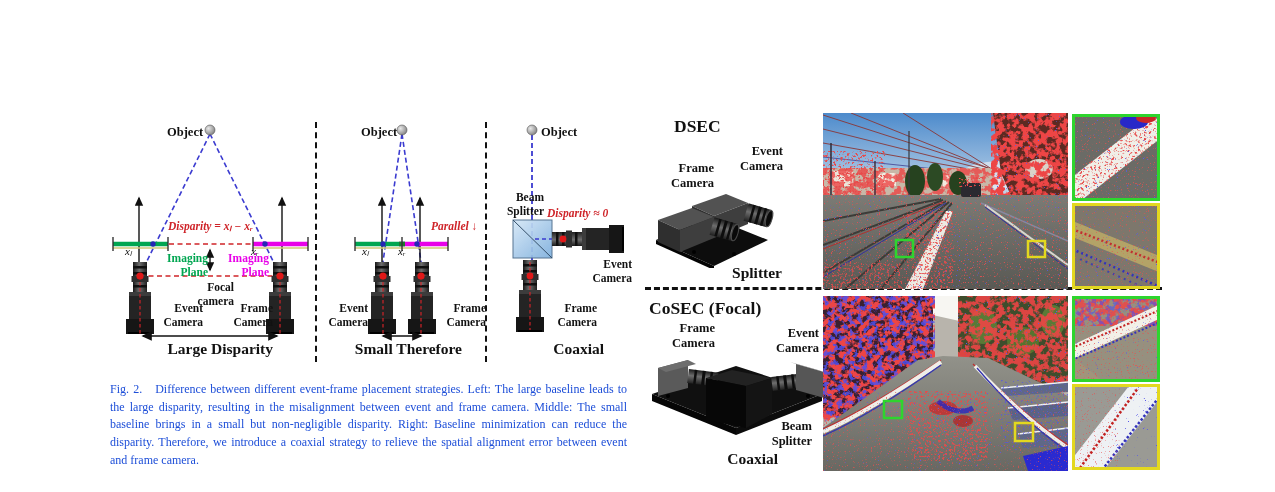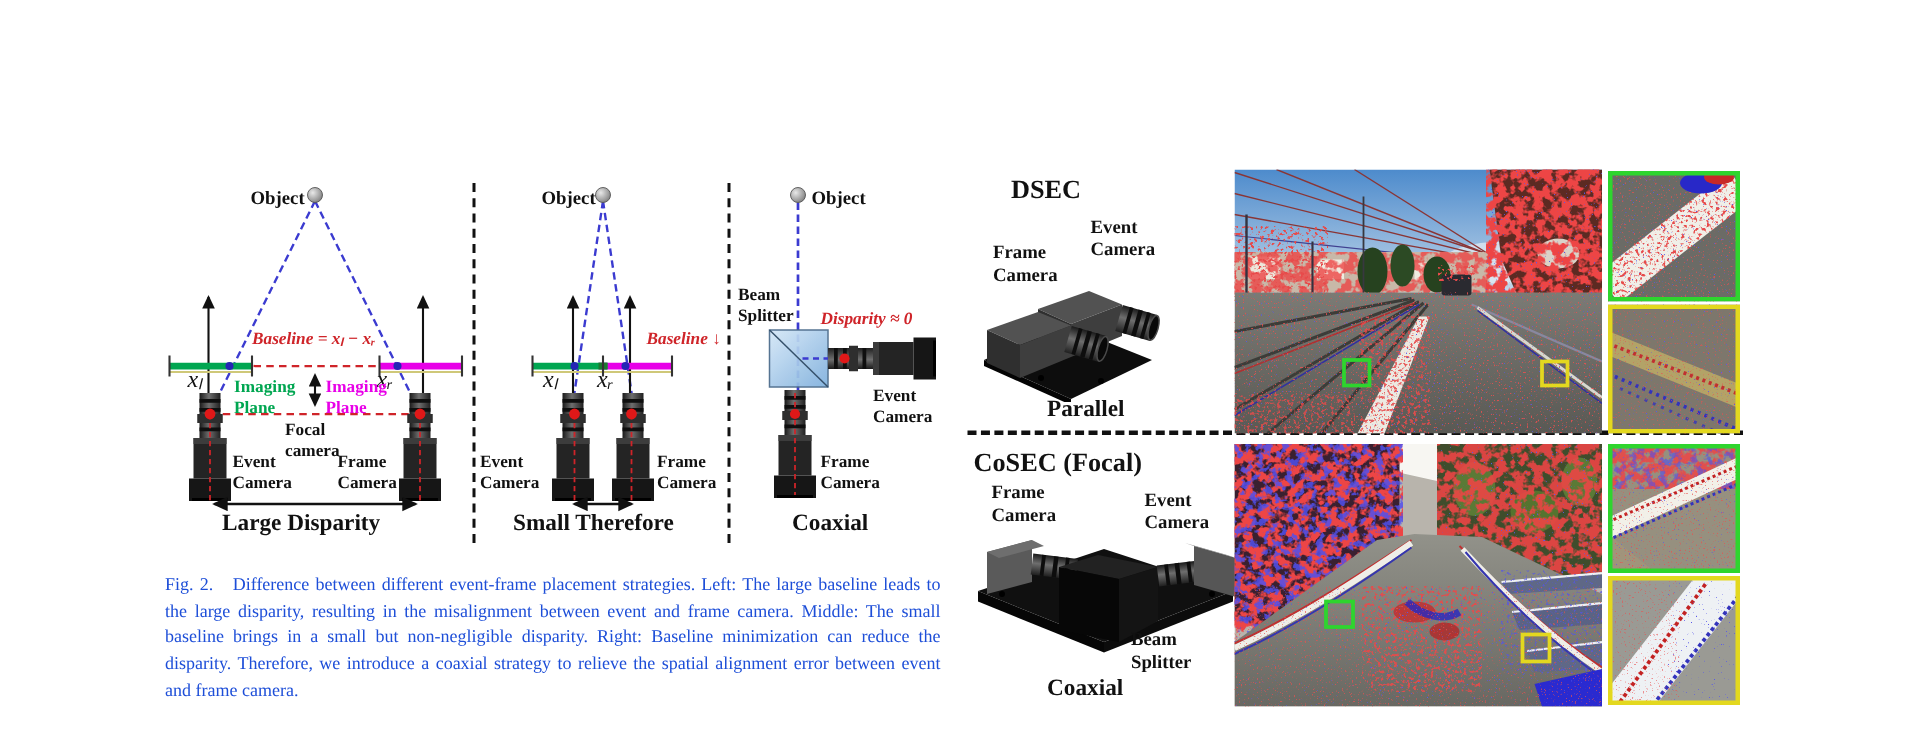--- a/index.html
+++ b/index.html
@@ -1,30 +1,30 @@
 <!DOCTYPE html>
 <html><head>
 <meta charset="utf-8">
 <style>
   html,body{margin:0;padding:0;background:#fff;}
   #screen{position:relative;width:1275px;height:492px;background:#fff;overflow:hidden;
           font-family:"Liberation Serif",serif;color:#111;}
   .abs{position:absolute;}
   .lbl{position:absolute;font-family:"Liberation Serif",serif;font-weight:bold;color:#111;
-       text-align:left;line-height:1.18;}
+       text-align:right;line-height:1.18;}
   .s11{font-size:11.5px;}
   .s12{font-size:12.5px;}
   .t15{font-size:15.5px;}
   .t17{font-size:17.5px;}
   .left{text-align:left;}
   .it{font-style:italic;}
   .red{color:#cf2429;}
   .green{color:#00a651;}
   .mag{color:#e800e8;}
-  .math{font-weight:normal;font-style:italic;font-size:16px;}
+  .math{font-weight:normal;font-style:italic;font-size:11px;}
   .vdash{position:absolute;width:0;border-left:2.6px dashed #111;}
   .hdash{position:absolute;height:0;border-top:3px dashed #111;}
   #caption{position:absolute;left:110px;top:381px;width:517px;
            font-size:12px;line-height:17.7px;text-align:justify;color:#1d4ed8;}
   .cap-tag{margin-right:13px;}
   svg{display:block;}
 </style>
 </head>
 <body>
 
@@ -125,21 +125,21 @@
     <line x1="30" y1="158" x2="30" y2="216" stroke="#cf2429" stroke-width="1.2" stroke-dasharray="3.5 2.5"></line>
     <line x1="170" y1="158" x2="170" y2="216" stroke="#cf2429" stroke-width="1.2" stroke-dasharray="3.5 2.5"></line>
     <circle cx="43" cy="126" r="2.7" fill="#2525b5"></circle>
     <circle cx="155" cy="126" r="2.7" fill="#2525b5"></circle>
     <circle cx="30" cy="158" r="3.6" fill="#e01818"></circle>
     <circle cx="170" cy="158" r="3.6" fill="#e01818"></circle>
     <circle cx="100" cy="12" r="5" fill="url(#gSph)" stroke="#555" stroke-width="0.6"></circle>
     <line x1="33" y1="218" x2="167" y2="218" stroke="#111" stroke-width="1.6" marker-start="url(#mA)" marker-end="url(#mA)"></line>
   </svg>
   <div class="lbl s12 left" style="left:167px;top:125px">Object</div>
-  <div class="lbl s11 it red left" style="left:168px;top:220px">Baseline = xₗ − xᵣ</div>
+  <div class="lbl s11 it red left" style="left:168px;top:220px">Disparity = xₗ − xᵣ</div>
   <div class="lbl math" style="left:125px;top:245px">xₗ</div>
   <div class="lbl math" style="left:251px;top:245px">xᵣ</div>
   <div class="lbl s11 green" style="left:156px;top:252px;width:52px">Imaging Plane</div>
   <div class="lbl s11 mag" style="left:217px;top:252px;width:52px">Imaging Plane</div>
   <div class="lbl s11" style="left:190px;top:281px;width:44px">Focal camera</div>
   <div class="lbl s11" style="left:155px;top:302px;width:48px">Event Camera</div>
   <div class="lbl s11" style="left:225px;top:302px;width:48px">Frame Camera</div>
   <div class="lbl t15" style="left:148px;top:340px;width:125px">Large Disparity</div>
 
   <div class="vdash" style="left:315px;top:122px;height:240px"></div>
@@ -161,21 +161,21 @@
     <line x1="63" y1="158" x2="63" y2="216" stroke="#cf2429" stroke-width="1.2" stroke-dasharray="3.5 2.5"></line>
     <line x1="101" y1="158" x2="101" y2="216" stroke="#cf2429" stroke-width="1.2" stroke-dasharray="3.5 2.5"></line>
     <circle cx="63" cy="126" r="2.7" fill="#2525b5"></circle>
     <circle cx="97" cy="126" r="2.7" fill="#2525b5"></circle>
     <circle cx="63" cy="158" r="3.6" fill="#e01818"></circle>
     <circle cx="101" cy="158" r="3.6" fill="#e01818"></circle>
     <circle cx="82" cy="12" r="5" fill="url(#gSph)" stroke="#555" stroke-width="0.6"></circle>
     <line x1="63" y1="218" x2="101" y2="218" stroke="#111" stroke-width="1.6" marker-start="url(#mA)" marker-end="url(#mA)"></line>
   </svg>
   <div class="lbl s12 left" style="left:361px;top:125px">Object</div>
-  <div class="lbl s11 it red left" style="left:431px;top:220px">Baseline ↓</div>
+  <div class="lbl s11 it red left" style="left:431px;top:220px">Parallel ↓</div>
   <div class="lbl math" style="left:362px;top:245px">xₗ</div>
   <div class="lbl math" style="left:398px;top:245px">xᵣ</div>
   <div class="lbl s11" style="left:320px;top:302px;width:48px">Event Camera</div>
   <div class="lbl s11" style="left:438px;top:302px;width:48px">Frame Camera</div>
   <div class="lbl t15" style="left:342px;top:340px;width:120px">Small Therefore</div>
 
   <div class="vdash" style="left:485px;top:122px;height:240px"></div>
 
   <svg class="abs" style="left:488px;top:118px" width="145" height="245" viewBox="0 0 145 245">
     <line x1="44" y1="17" x2="44" y2="160" stroke="#3b3bd0" stroke-width="1.8" stroke-dasharray="5 3"></line>
@@ -219,21 +219,21 @@
       </g>
     </defs>
     <polygon points="6,60 58,36 118,60 64,86" fill="#0d0d0d"></polygon>
     <polygon points="6,60 64,86 64,90 6,64" fill="#040404"></polygon>
     <circle cx="22" cy="62" r="2" fill="#000"></circle>
     <circle cx="44" cy="72" r="2" fill="#000"></circle>
     <circle cx="84" cy="74" r="2" fill="#000"></circle>
     <use href="#dCam" transform="translate(42,12)"></use>
     <use href="#dCam" transform="translate(8,26)"></use>
   </svg>
-  <div class="lbl t15" style="left:698px;top:264px;width:84px">Parallel</div>
+  <div class="lbl t15" style="left:698px;top:264px;width:84px">Splitter</div>
 
   <div class="hdash" style="left:645px;top:287px;width:517px"></div>
 
   <div class="lbl t17 left" style="left:649px;top:298px">CoSEC (Focal)</div>
   <div class="lbl s12" style="left:661px;top:321px;width:54px">Frame Camera</div>
   <div class="lbl s12" style="left:763px;top:326px;width:56px">Event Camera</div>
   <svg class="abs" style="left:648px;top:338px" width="178" height="118" viewBox="0 0 178 118">
     <polygon points="4,56 88,28 174,56 88,90" fill="#101010"></polygon>
     <polygon points="4,56 88,90 88,97 4,63" fill="#060606"></polygon>
     <polygon points="88,90 174,56 174,63 88,97" fill="#0c0c0c"></polygon>

